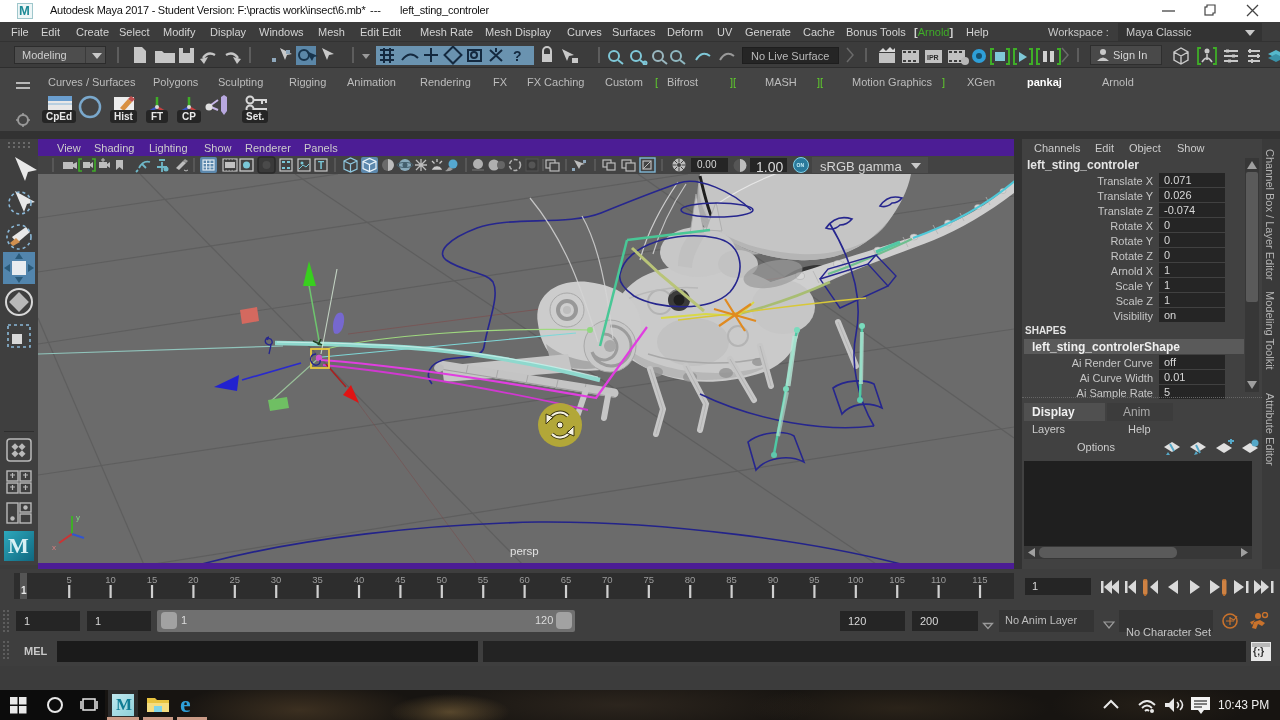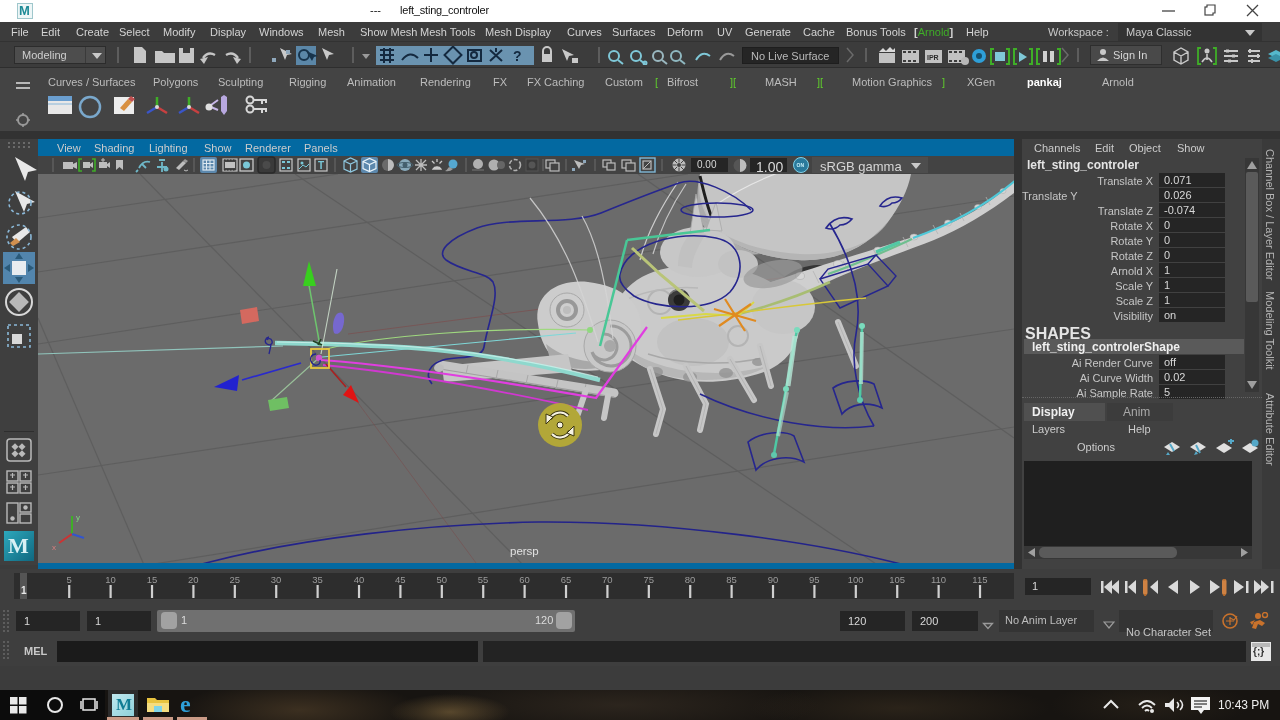--- a/index.html
+++ b/index.html
@@ -19,21 +19,21 @@
 #wsbox span{position:absolute;left:8px;top:3px;font-size:11px;color:#cccccc;}
 
 #toolbar{left:0;top:42px;width:1280px;height:26px;background:#3c3c3c;border-bottom:1px solid #2e2e2e;}
 
 #shelf{left:0;top:68px;width:1280px;height:63px;background:#444444;}
 
 #gapshelf{left:0;top:131px;width:1280px;height:8px;background:#323232;}
 
 #toolbox{left:0;top:139px;width:38px;height:426px;background:#3f3f3f;}
 
-#vpanel{left:38px;top:139px;width:976px;height:430px;background:#0369a1;}
+#vpanel{left:38px;top:139px;width:976px;height:430px;background:#4c1d95;}
 #vmenus{position:absolute;left:0px;top:0px;width:976px;height:17px;font-size:11px;color:#cccccc;}
 #vicons{position:absolute;left:0px;top:17px;width:976px;height:18px;background:#434343;}
 #viewport{position:absolute;left:0px;top:35px;width:976px;height:389px;background:#6b6b6b;overflow:hidden;}
 
 #gapv{left:1014px;top:139px;width:8px;height:430px;background:#323232;}
 #chbox{left:1022px;top:139px;width:240px;height:430px;background:#414141;}
 
 #rstrip{left:1262px;top:139px;width:18px;height:430px;background:#3a3a3a;}
 .vtext{position:absolute;left:2px;font-size:11px;color:#b4b4b4;writing-mode:vertical-rl;white-space:nowrap;}
 
@@ -49,41 +49,42 @@
 #taskbar{left:0;top:690px;width:1280px;height:30px;background:#181512;}
 .field{position:absolute;background:#252525;color:#d8d8d8;font-size:11px;}
 </style></head>
 <body>
 <div id="root">
 
 <div id="title" class="abs">
   <div id="mayaicon" class="abs">
         <span>M</span>
       </div>
+  <div class="abs" style="left:50px;top:4px;font-size:11px;letter-spacing:-0.25px;color:#101010">Autodesk Maya 2017 - Student Version: F:\practis work\insect\6.mb*</div>
   <div class="abs" style="left:370px;top:4px;font-size:11px;color:#101010">---</div>
   <div class="abs" style="left:400px;top:4px;font-size:11px;letter-spacing:-0.2px;color:#101010">left_sting_controler</div>
   <svg class="abs" style="left:1155px;top:0px" width="125" height="22">
     <line x1="7" y1="11" x2="20" y2="11" stroke="#444" stroke-width="1.3"></line>
     <rect x="50" y="7" width="8" height="8" fill="none" stroke="#444" stroke-width="1.2"></rect>
     <path d="M52 7 V5 H60 V13 H58" fill="#fff" stroke="#444" stroke-width="1.2"></path>
     <path d="M92 5 L103 16 M103 5 L92 16" stroke="#444" stroke-width="1.3"></path>
   </svg>
 </div>
 
 <div id="menubar" class="abs">
   <span class="mi" style="left:11px">File</span>
   <span class="mi" style="left:41px">Edit</span>
   <span class="mi" style="left:76px">Create</span>
   <span class="mi" style="left:119px">Select</span>
   <span class="mi" style="left:163px">Modify</span>
   <span class="mi" style="left:210px">Display</span>
   <span class="mi" style="left:259px">Windows</span>
   <span class="mi" style="left:318px">Mesh</span>
-  <span class="mi" style="left:360px">Show Mesh</span>
-  <span class="mi" style="left:420px">Mesh Tools</span>
+  <span class="mi" style="left:360px">Edit Edit</span>
+  <span class="mi" style="left:420px">Mesh Rate</span>
   <span class="mi" style="left:485px">Mesh Display</span>
   <span class="mi" style="left:567px">Curves</span>
   <span class="mi" style="left:612px">Surfaces</span>
   <span class="mi" style="left:667px">Deform</span>
   <span class="mi" style="left:717px">UV</span>
   <span class="mi" style="left:745px">Generate</span>
   <span class="mi" style="left:803px">Cache</span>
   <span class="mi" style="left:846px">Bonus Tools</span>
   <span class="mi grn" style="left:914px;font-weight:bold">[<span style="font-weight:normal;color:#3fae27">Arnold</span>]</span>
   <span class="mi" style="left:966px">Help</span>
@@ -307,20 +308,27 @@
     <path d="M180 6 l-7 5 M180 16 l-7 -3" stroke="#c8b8e8" stroke-width="2"></path>
     <circle cx="171" cy="13" r="3.5" fill="#e0e0e0"></circle>
 
     <g stroke="#d8d8d8" stroke-width="2" fill="none">
       <circle cx="212" cy="6" r="3.5"></circle>
           <path d="M215 6 h14 M224 6 v4 M228 6 v3"></path>
       <circle cx="212" cy="15" r="3.5"></circle>
           <path d="M215 15 h14 M224 15 v4 M228 15 v3"></path>
     </g>
   </svg>
+  <div class="abs" style="left:38px;top:26px;width:400px;height:37px;font-size:10px;font-weight:bold;color:#e8e8e8">
+    <span class="abs" style="left:4px;top:16px;background:#252525;padding:1px 4px;border-radius:3px">CpEd</span>
+    <span class="abs" style="left:72px;top:16px;background:#252525;padding:1px 4px;border-radius:3px">Hist</span>
+    <span class="abs" style="left:108px;top:16px;background:#252525;padding:1px 5px;border-radius:3px">FT</span>
+    <span class="abs" style="left:139px;top:16px;background:#252525;padding:1px 5px;border-radius:3px">CP</span>
+    <span class="abs" style="left:204px;top:16px;background:#252525;padding:1px 4px;border-radius:3px">Set.</span>
+  </div>
 </div>
 <div id="gapshelf" class="abs"></div>
 
 <div id="toolbox" class="abs">
   <svg width="38" height="439">
     <g fill="#6a6a6a">
       <rect x="8" y="3" width="2" height="2"></rect>
           <rect x="13" y="3" width="2" height="2"></rect>
           <rect x="18" y="3" width="2" height="2"></rect>
           <rect x="23" y="3" width="2" height="2"></rect>
@@ -706,21 +714,21 @@
   <div class="abs" style="left:0;top:0;width:240px;height:17px;font-size:11px;color:#cccccc">
     <span class="abs" style="left:12px;top:3px">Channels</span>
     <span class="abs" style="left:73px;top:3px">Edit</span>
     <span class="abs" style="left:107px;top:3px">Object</span>
     <span class="abs" style="left:155px;top:3px">Show</span>
   </div>
   <div class="abs" style="left:5px;top:19px;font-size:12px;font-weight:bold;color:#e4e4e4">left_sting_controler</div>
   <div class="abs" style="left:0;top:33px;width:222px;height:152px;font-size:11px;color:#c6c6c6">
 
     <div class="abs" style="left:0;top:3px;width:131px;text-align:right">Translate X</div>
-    <div class="abs" style="left:0;top:18px;width:131px;text-align:left">Translate Y</div>
+    <div class="abs" style="left:0;top:18px;width:131px;text-align:right">Translate Y</div>
     <div class="abs" style="left:0;top:33px;width:131px;text-align:right">Translate Z</div>
     <div class="abs" style="left:0;top:48px;width:131px;text-align:right">Rotate X</div>
     <div class="abs" style="left:0;top:63px;width:131px;text-align:right">Rotate Y</div>
     <div class="abs" style="left:0;top:78px;width:131px;text-align:right">Rotate Z</div>
     <div class="abs" style="left:0;top:93px;width:131px;text-align:right">Arnold X</div>
     <div class="abs" style="left:0;top:108px;width:131px;text-align:right">Scale Y</div>
     <div class="abs" style="left:0;top:123px;width:131px;text-align:right">Scale Z</div>
     <div class="abs" style="left:0;top:138px;width:131px;text-align:right">Visibility</div>
     <div class="field" style="left:137px;top:1px;width:66px;height:14px">
           <span class="abs" style="left:5px;top:1px">0.071</span>
@@ -746,32 +754,32 @@
     <div class="field" style="left:137px;top:106px;width:66px;height:14px">
           <span class="abs" style="left:5px;top:1px">1</span>
         </div>
     <div class="field" style="left:137px;top:121px;width:66px;height:14px">
           <span class="abs" style="left:5px;top:1px">1</span>
         </div>
     <div class="field" style="left:137px;top:136px;width:66px;height:14px">
           <span class="abs" style="left:5px;top:1px">on</span>
         </div>
   </div>
-  <div class="abs" style="left:3px;top:186px;font-size:16px;font-weight:bold;color:#e4e4e4">SHAPES</div>
+  <div class="abs" style="left:3px;top:186px;font-size:10px;font-weight:bold;color:#e4e4e4">SHAPES</div>
   <div class="abs" style="left:2px;top:200px;width:220px;height:15px;background:#5a5a5a"></div>
   <div class="abs" style="left:10px;top:201px;font-size:12px;font-weight:bold;color:#efefef">left_sting_controlerShape</div>
   <div class="abs" style="left:0;top:215px;width:222px;height:45px;font-size:11px;color:#c6c6c6">
     <div class="abs" style="left:0;top:3px;width:131px;text-align:right">Ai Render Curve</div>
     <div class="abs" style="left:0;top:18px;width:131px;text-align:right">Ai Curve Width</div>
     <div class="abs" style="left:0;top:33px;width:131px;text-align:right">Ai Sample Rate</div>
     <div class="field" style="left:137px;top:1px;width:66px;height:14px">
           <span class="abs" style="left:5px;top:1px">off</span>
         </div>
     <div class="field" style="left:137px;top:16px;width:66px;height:14px">
-          <span class="abs" style="left:5px;top:1px">0.02</span>
+          <span class="abs" style="left:5px;top:1px">0.01</span>
         </div>
     <div class="field" style="left:137px;top:31px;width:66px;height:14px">
           <span class="abs" style="left:5px;top:1px">5</span>
         </div>
   </div>
 
   <div class="abs" style="left:223px;top:19px;width:14px;height:234px;background:#373737">
     <svg class="abs" style="left:1px;top:1px" width="12" height="12">
           <path d="M6 2 L11 10 L1 10 Z" fill="#a0a0a0"></path>
         </svg>

